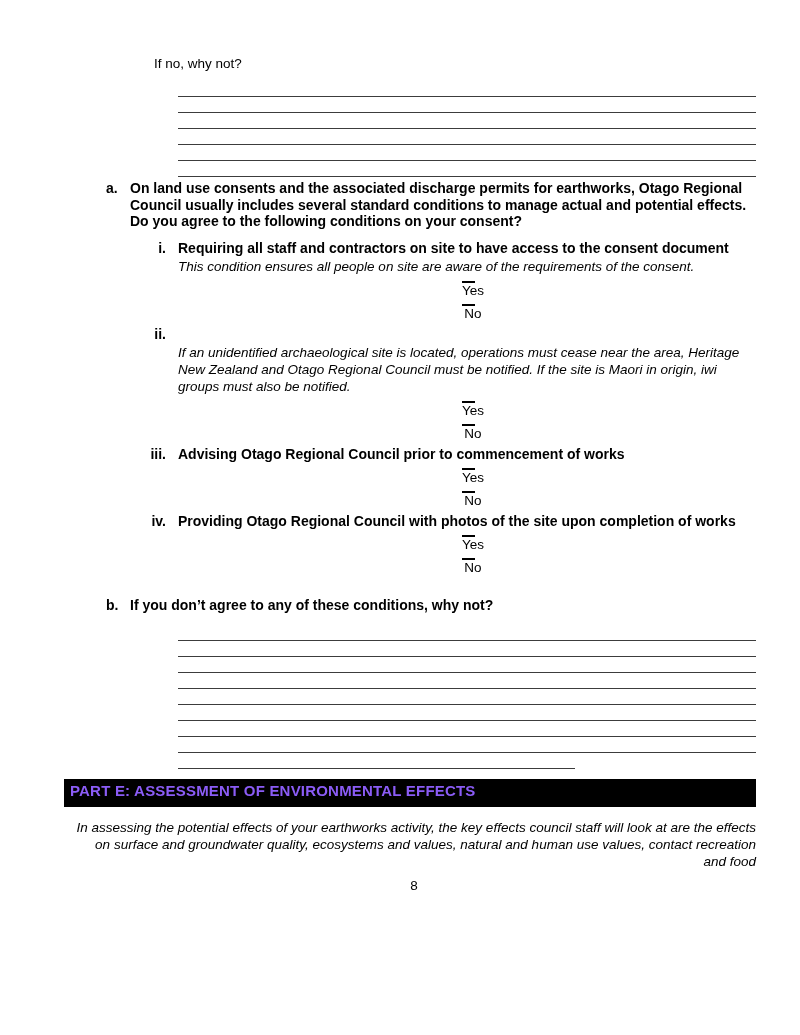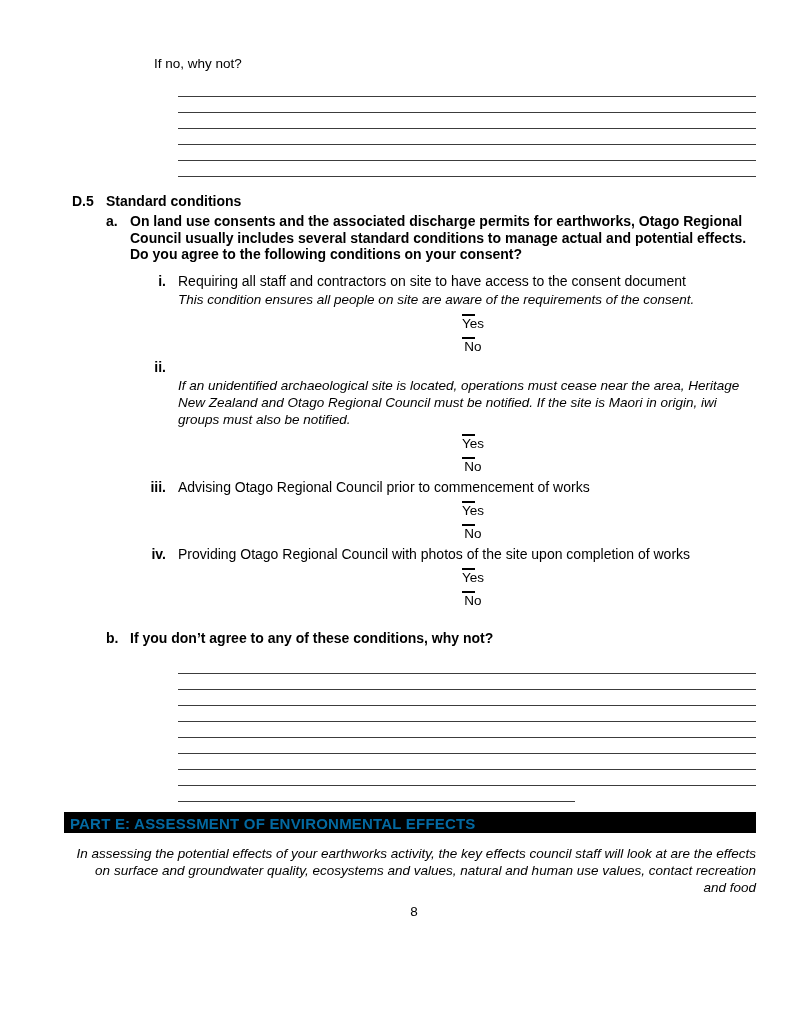--- a/index.html
+++ b/index.html
@@ -16,54 +16,51 @@
   .d5-heading { font-weight: bold; margin-top: 16px; height: 17px; }
   .d5-heading .mk { display: inline-block; width: 34px; }
   .item { display: flex; margin-top: 3px; }
   .item .mk { flex: 0 0 24px; margin-left: 34px; font-weight: bold; }
   .item .txt { flex: 1; font-weight: bold; line-height: 16.5px; }
   .note-a { margin-left: 58px; font-style: italic; font-size: 13.5px; height: 17px; }
   .condition.c1 { margin-top: 10px; }
   .condition { margin-top: 5px; }
   .cond-head { display: flex; }
   .cond-mk { flex: 0 0 94px; text-align: right; font-weight: bold; }
-  .cond-title { font-weight: normal; margin-left: 12px; flex: 1; }
+  .cond-title { font-weight: bold; margin-left: 12px; flex: 1; }
   .cond-note { margin-left: 106px; font-style: italic; font-size: 13.5px; line-height: 17px; margin-top: 2px; }
   .choice { display: flex; align-items: center; margin-left: 118px; margin-top: 6px; height: 17px; cursor: pointer; flex-direction: column; }
   .checkbox { width: 13px; height: 13px; border: 1.7px solid #000; margin-right: 9px; display: inline-block; background: #fff; }
   .choice-label { font-size: 13.5px; }
   .item-b { margin-top: 22px; }
   .lines-b { margin-left: 106px; margin-top: 12px; }
   .banner {
-    margin-left: -8px; width: 692px; background: #000; color: #0369a1;
+    margin-left: -8px; width: 692px; background: #000; color: #8b5cf6;
     font-weight: bold; font-size: 15px; padding: 4px 0 4px 6px; margin-top: 10px;
-    letter-spacing: 0.2px; height: 21px; line-height: 16px;
+    letter-spacing: 0.2px; height: 28px; line-height: 16px;
   }
   .intro { font-style: italic; font-size: 13.5px; text-align: right; margin-top: 12px; line-height: 17px; }
   .page-num { text-align: center; margin-top: 8px; font-size: 13.5px; }
 </style>
 </head>
 <body>
 
 <div class="page">
 
   <div class="q-top-label">If no, why not?</div>
 
   <div class="lines">
     <div class="line"></div>
     <div class="line"></div>
     <div class="line"></div>
     <div class="line"></div>
     <div class="line"></div>
     <div class="line"></div>
   </div>
 
-  <div class="d5-heading">
-    <span class="mk">D.5</span><span>Standard conditions</span>
-  </div>
 
   <div class="item">
     <span class="mk">a.</span>
     <span class="txt">On land use consents and the associated discharge permits for earthworks, Otago Regional Council usually includes several standard conditions to manage actual and potential effects. Do you agree to the following conditions on your consent?</span>
   </div>
 
   <div class="condition c1">
     <div class="cond-head">
       <span class="cond-mk">i.</span>
       <span class="cond-title">Requiring all staff and contractors on site to have access to the consent document</span>

